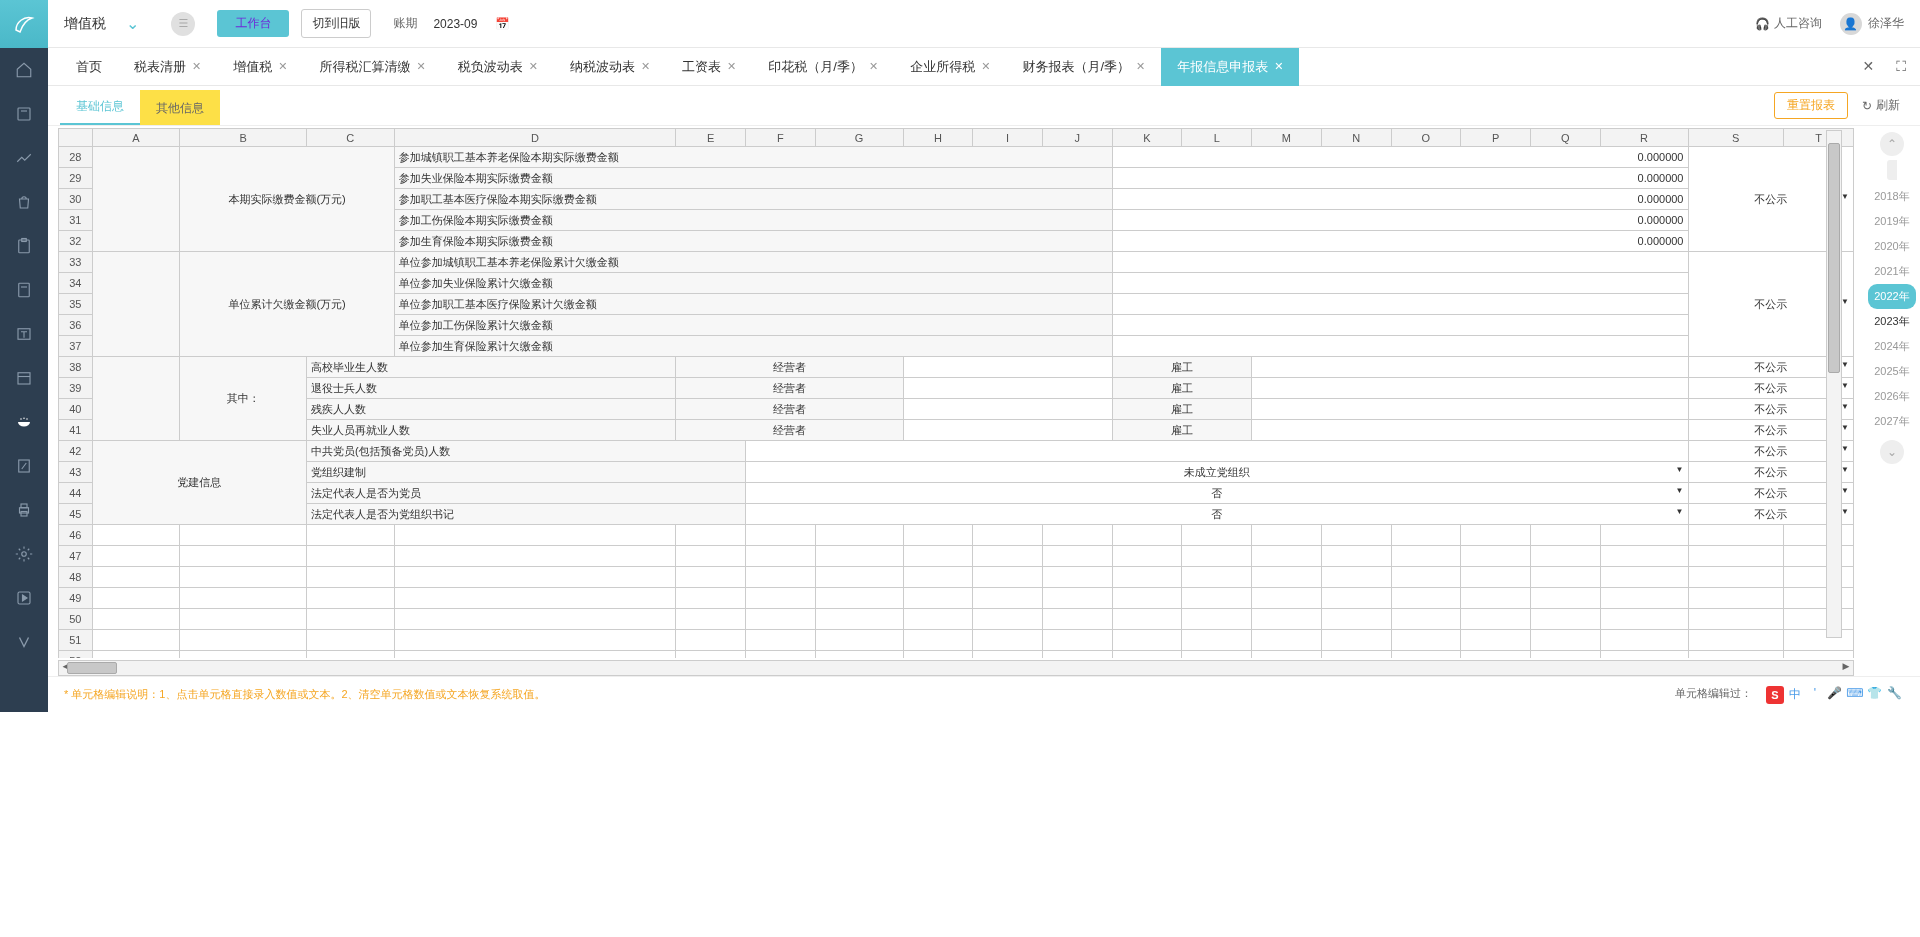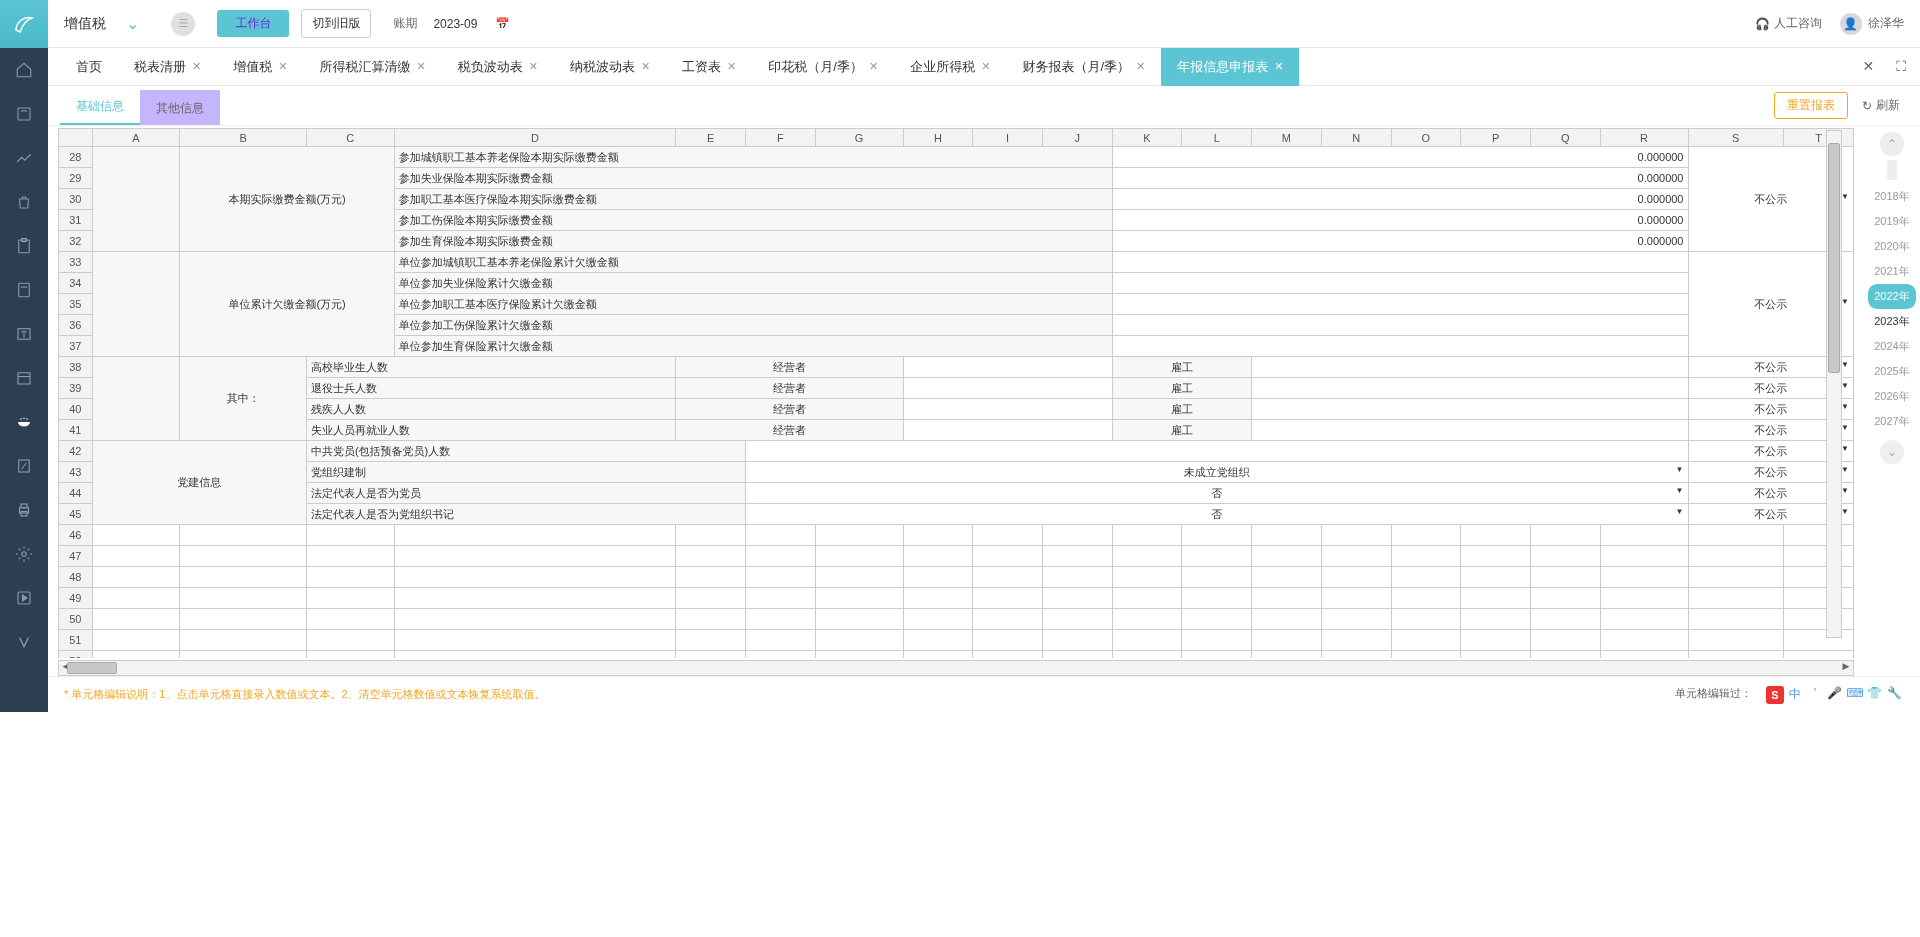--- a/index.html
+++ b/index.html
@@ -30,21 +30,21 @@
 .tabs-row { height: 38px; border-bottom: 1px solid #e8e8e8; display: flex; align-items: center; padding: 0 12px; gap: 0; position: relative; }
 .tab { padding: 0 16px; height: 38px; display: flex; align-items: center; gap: 6px; font-size: 13px; color: #333; cursor: pointer; white-space: nowrap; justify-content: center; }
 .tab-close { color: #999; font-size: 11px; }
 .tab.active { background: #5bc5d4; color: #fff; }
 .tab.active .tab-close { color: #fff; }
 .tabs-right { position: absolute; right: 8px; display: flex; gap: 10px; color: #666; font-size: 14px; }
 .tabs-right span { cursor: pointer; padding: 4px 6px; }
 .subtabs-row { height: 40px; display: flex; align-items: flex-end; padding: 0 12px; position: relative; border-bottom: 1px solid #eee; }
 .subtab { padding: 10px 16px 8px; font-size: 12px; cursor: pointer; color: #666; }
 .subtab.active { color: #5bc5d4; border-bottom: 2px solid #5bc5d4; }
-.subtab.inactive { background: #c4b5fd; }
+.subtab.inactive { background: #fde047; }
 .subtabs-right { position: absolute; right: 20px; top: 6px; display: flex; gap: 14px; align-items: center; }
 .btn-reset { border: 1px solid #f5a623; color: #f5a623; background: #fff; padding: 4px 12px; border-radius: 3px; cursor: pointer; font-size: 12px; }
 .btn-refresh { color: #666; display: flex; align-items: center; gap: 4px; cursor: pointer; font-size: 12px; }
 .content-area { flex: 1; display: flex; min-height: 0; position: relative; }
 .grid-wrap { flex: 1; overflow: hidden; padding: 2px 10px 0 10px; display: flex; flex-direction: column; }
 .grid-scroll { flex: 1; overflow: hidden; position: relative; }
 table.sheet { border-collapse: collapse; table-layout: fixed; width: 100%; }
 table.sheet th, table.sheet td { border: 1px solid #ccc; height: 21px; font-size: 11px; padding: 0 4px; white-space: nowrap; overflow: hidden; text-overflow: ellipsis; }
 table.sheet thead th { background: #f3f3f3; text-align: center; font-weight: normal; color: #555; height: 18px; }
 .corner { width: 26px; background: #f3f3f3; }

